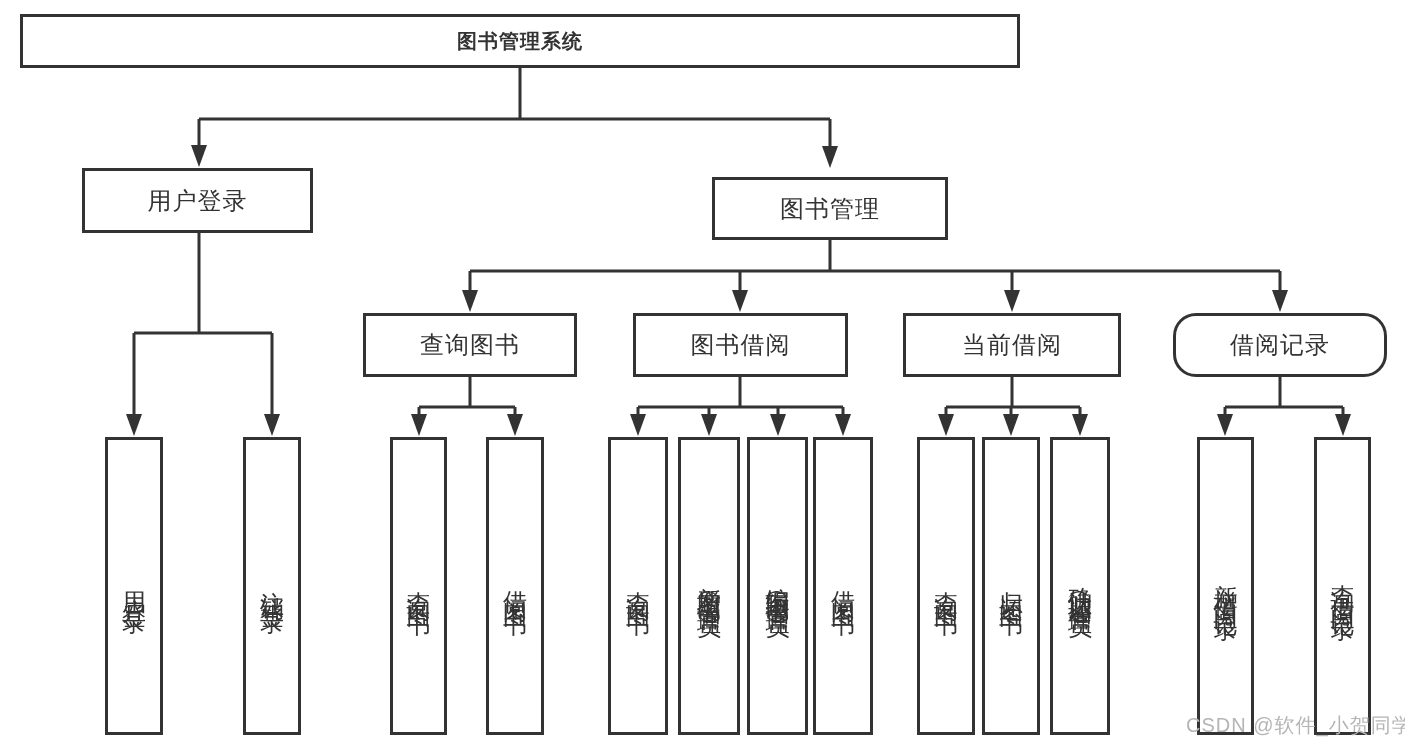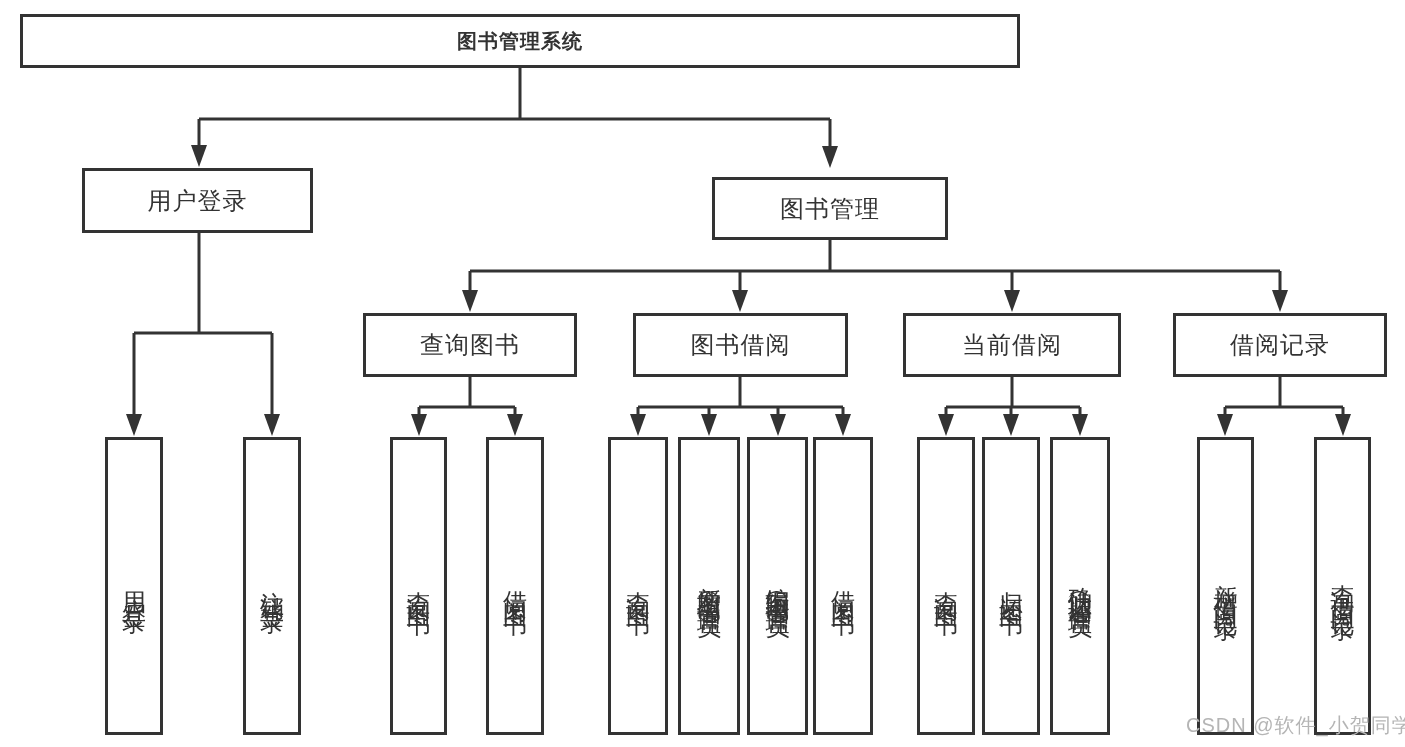--- a/index.html
+++ b/index.html
@@ -40,21 +40,21 @@
     line-height: 1;
   }
   .vnode.long .v-label { letter-spacing: 4px; }
   
   #n-root    { left: 20px;   top: 14px;  width: 1000px; height: 54px; font-weight: bold; }
   #n-login   { left: 82px;   top: 168px; width: 231px;  height: 65px; }
   #n-mgmt    { left: 712px;  top: 177px; width: 236px;  height: 63px; }
   #n-rec     { left: 363px;  top: 313px; width: 214px;  height: 64px; }
   #n-borrow  { left: 633px;  top: 313px; width: 215px;  height: 64px; }
   #n-current { left: 903px;  top: 313px; width: 218px;  height: 64px; }
-  #n-records { left: 1173px; top: 313px; width: 214px;  height: 64px; }
+  #n-records { left: 1173px; top: 313px; width: 214px;  height: 64px; border-radius: 23px; }
   .leaf { top: 437px; height: 298px; }
   #n-e1 { left: 105px;  width: 58px; }
   #n-e2 { left: 243px;  width: 58px; }
   #n-a1 { left: 390px;  width: 57px; }
   #n-a2 { left: 486px;  width: 58px; }
   #n-b1 { left: 608px;  width: 60px; }
   #n-b2 { left: 678px;  width: 62px; }
   #n-b3 { left: 747px;  width: 61px; }
   #n-b4 { left: 813px;  width: 60px; }
   #n-c1 { left: 917px;  width: 58px; }

